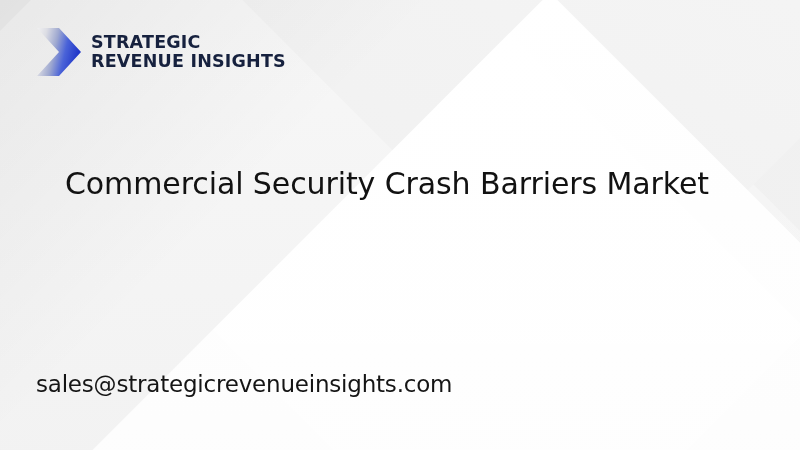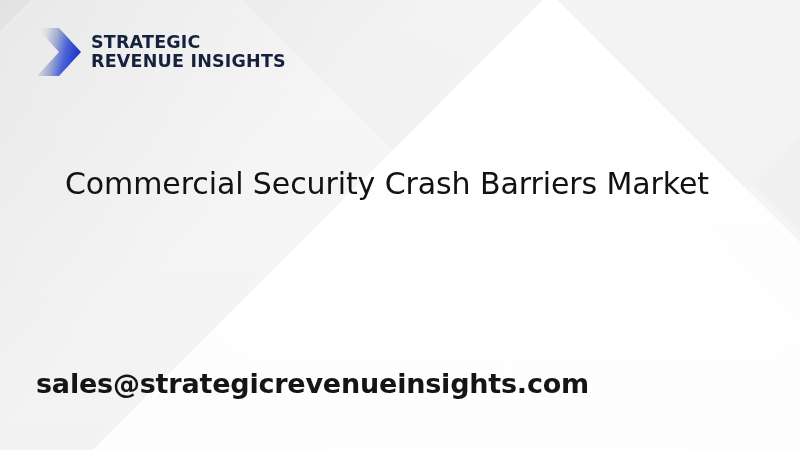--- a/index.html
+++ b/index.html
@@ -110,22 +110,22 @@
     line-height: 40px;
     color: #121212;
     letter-spacing: -0.1px;
     white-space: nowrap;
     margin-top: 12px;
   }
   .email {
     position: absolute;
     left: 36px;
     top: 368px;
-    font-size: 27px;
-    font-weight: 700;
+    font-size: 23px;
+    font-weight: 400;
     line-height: 32px;
     color: #151515;
     letter-spacing: -0.2px;
     white-space: nowrap;
     text-align: right;
   }
 </style>
 </head>
 <body>
 

